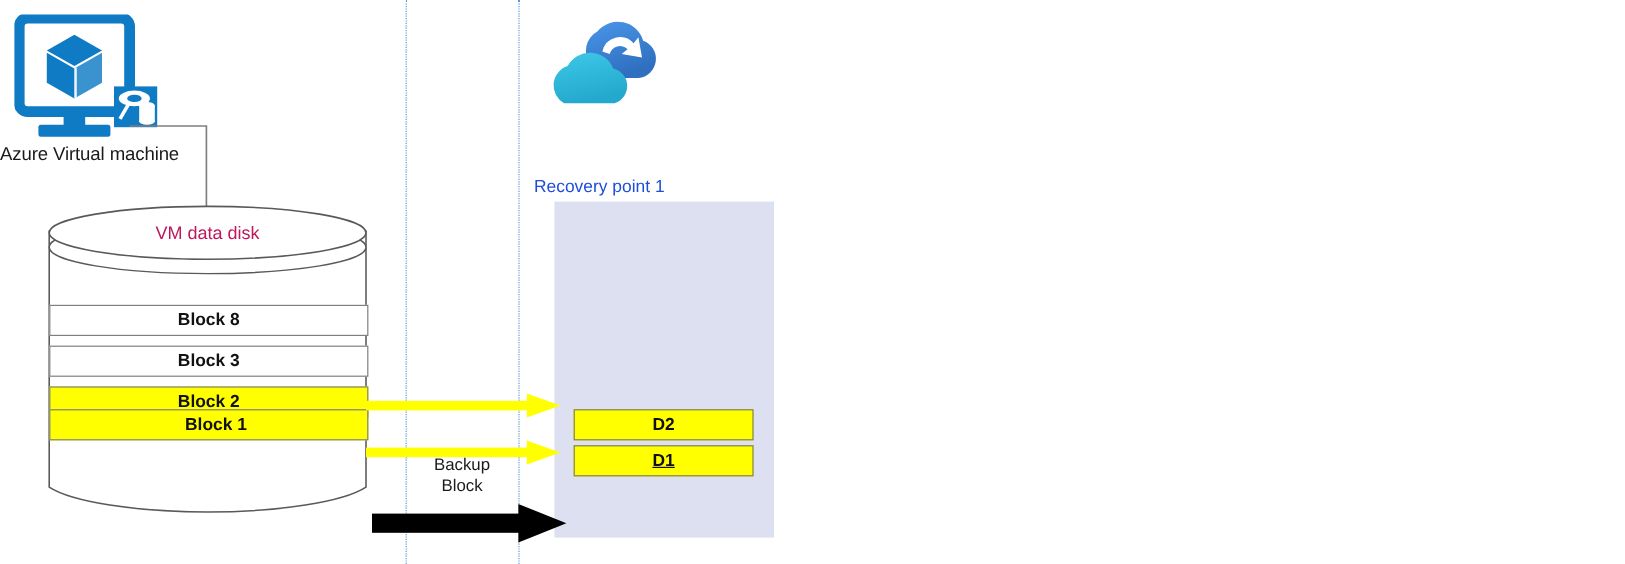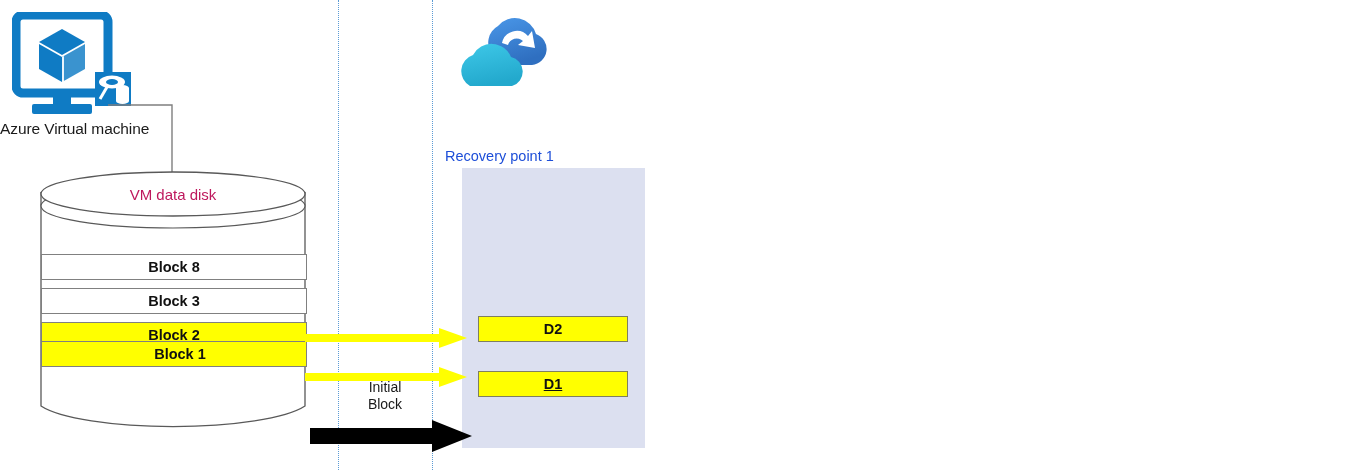--- a/index.html
+++ b/index.html
@@ -132,21 +132,21 @@
     background: #ffff00;
     border: 1.6px solid #7f7f5f;
     font-size: 14.5px;
     font-weight: bold;
     color: #111111;
     display: flex;
     align-items: center;
     justify-content: center;
     line-height: 1;
   }
-  #rp-block-d2 { top: 316px; }
+  #rp-block-d2 { top: 341px; }
   #rp-block-d1 { top: 371px; text-decoration: underline; }
 
   
   #arrow-yellow-1 { left: 305px; top: 327px; width: 162px; height: 22px; }
   #arrow-yellow-2 { left: 305px; top: 366px; width: 162px; height: 22px; }
   #arrow-black    { left: 310px; top: 419px; width: 164px; height: 34px; }
 
   
   #initial-backup-label {
     left: 338px;
@@ -265,17 +265,17 @@
   </div>
 
   <div class="abs" id="arrow-black">
     <svg width="164" height="34" viewBox="0 0 164 34" xmlns="http://www.w3.org/2000/svg">
       <rect x="0" y="9" width="126" height="16" fill="#000000"></rect>
       <polygon points="122,1 162,17 122,33" fill="#000000"></polygon>
     </svg>
   </div>
 
   <div class="abs" id="initial-backup-label">
-    <span>Initial</span>
+    <span>Backup</span>
     <span>Block</span>
   </div>
 
 </div>
 
 </body></html>

